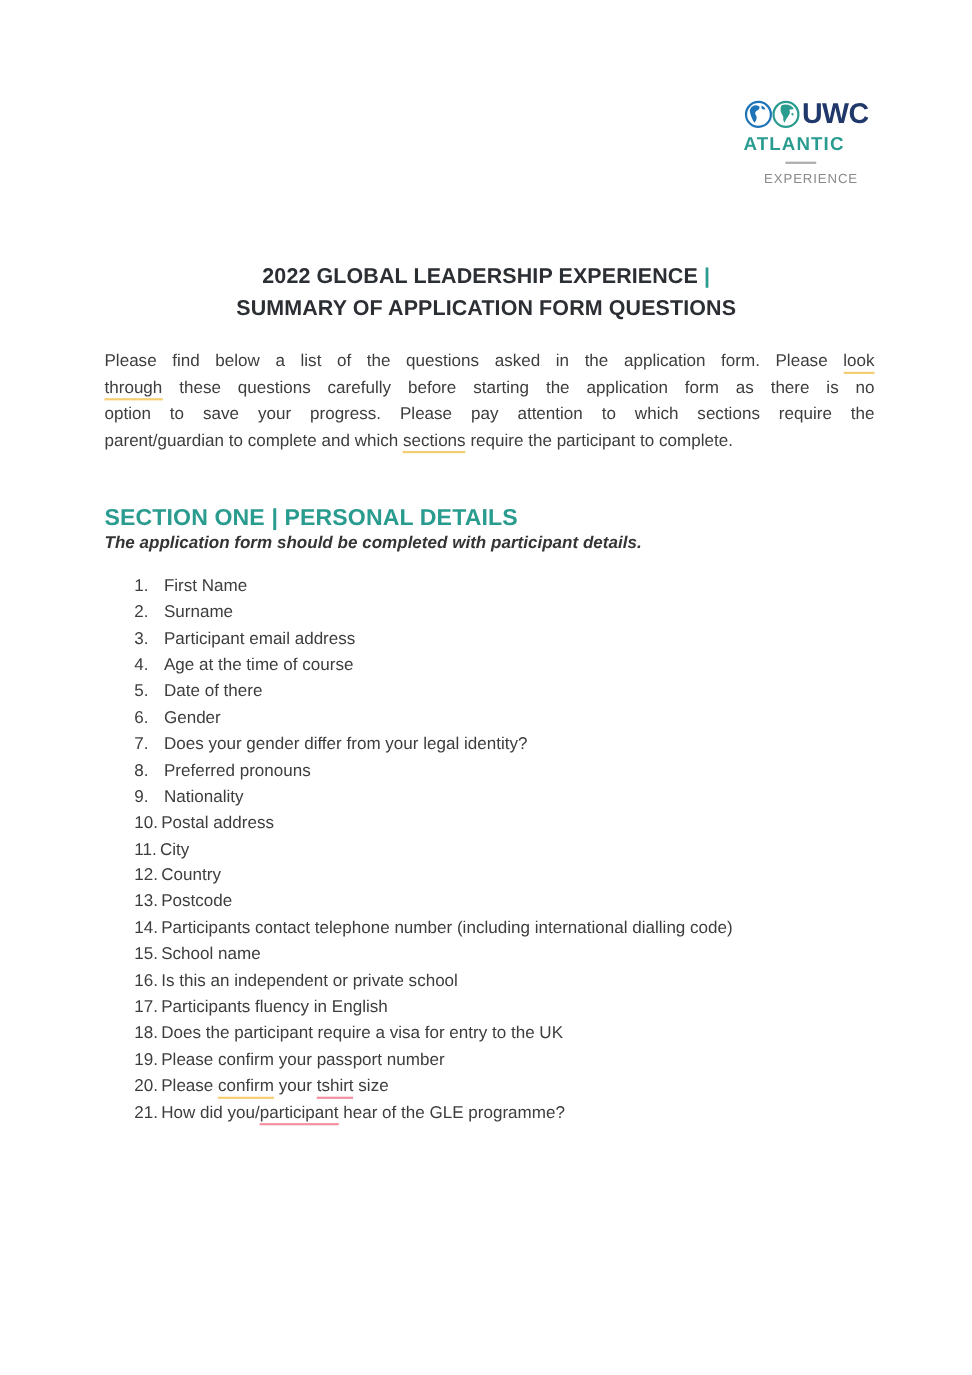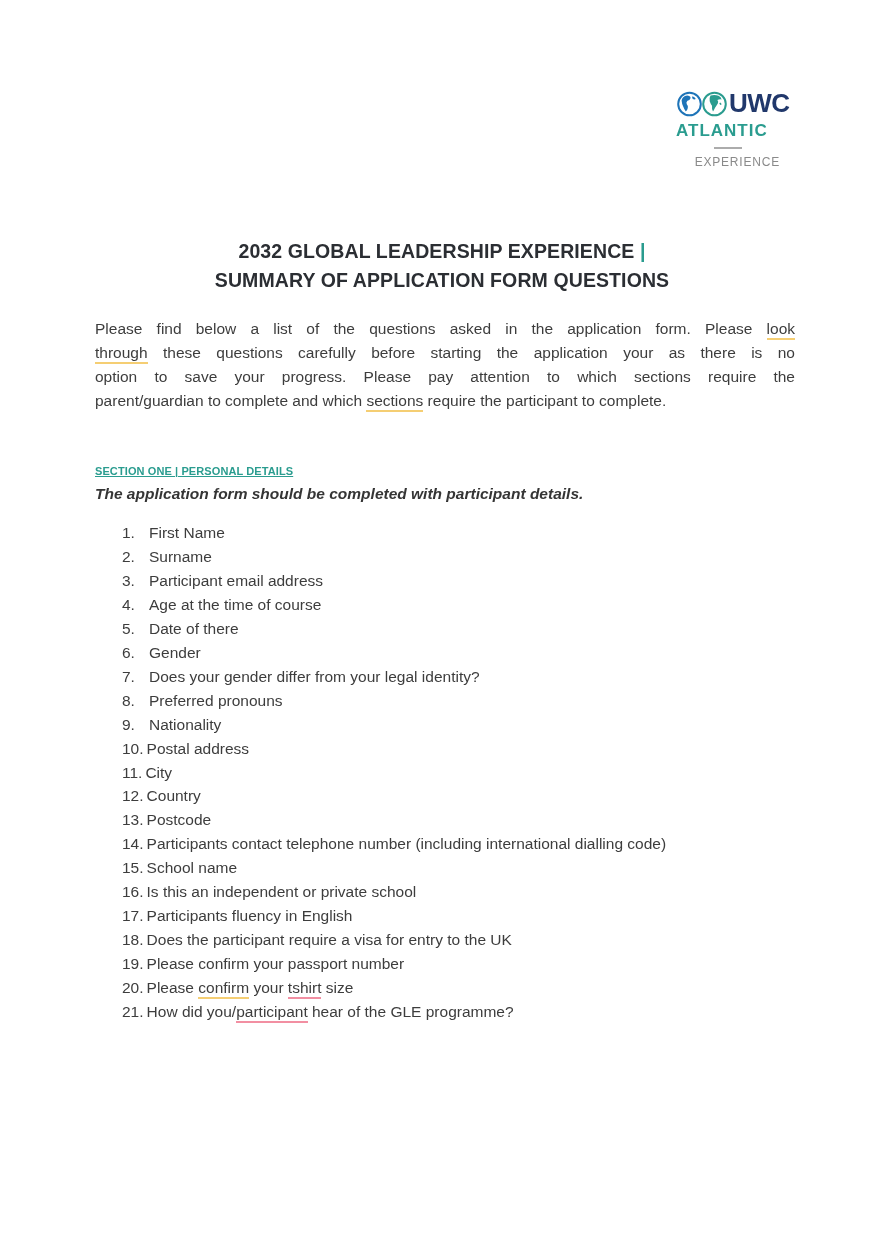--- a/index.html
+++ b/index.html
@@ -47,21 +47,21 @@
   }
   .intro-line{text-align:justify;text-align-last:justify;white-space:nowrap;}
   .intro-line.last{text-align-last:left;}
 
   
   .u-yellow{border-bottom:2.5px solid var(--u-yellow);padding-bottom:0.5px;}
   .u-pink{border-bottom:2.5px solid var(--u-pink);padding-bottom:0.5px;}
 
   
   .section-block{position:absolute;top:460px;left:95px;width:700px;}
-  .section-heading{font-size:11px;font-weight:bold;color:var(--teal);line-height:22px;letter-spacing:0.1px;text-decoration:underline;}
+  .section-heading{font-size:21px;font-weight:bold;color:var(--teal);line-height:22px;letter-spacing:0.1px;}
   .section-subheading{font-size:15.5px;font-weight:bold;font-style:italic;color:#353535;line-height:24px;}
 
   
   .q-list{position:absolute;top:521px;left:95px;width:720px;font-size:15.5px;color:var(--text);}
   .q-item{line-height:23.95px;padding-left:27px;white-space:nowrap;}
   .q-num{display:inline-block;min-width:27px;}
   .q-item.wide .q-num{min-width:0;margin-right:3px;}
 </style>
 </head>
 <body>
@@ -81,27 +81,27 @@
         <path fill="var(--teal)" d="M44.2,12.4 Q45.8,13 45.4,14.8 Q44,15.2 43.4,13.8 Q43.5,12.8 44.2,12.4 Z"></path>
       </svg>
       <span class="logo-uwc">UWC</span>
     </div>
     <div class="logo-atlantic">ATLANTIC</div>
     <div class="logo-divider"></div>
     <div class="logo-experience">EXPERIENCE</div>
   </div>
 
   <div class="title">
-    <div><span>2032 GLOBAL LEADERSHIP EXPERIENCE </span><span class="pipe">|</span></div>
+    <div><span>2022 GLOBAL LEADERSHIP EXPERIENCE </span><span class="pipe">|</span></div>
     <div>SUMMARY OF APPLICATION FORM QUESTIONS</div>
   </div>
 
   <div class="intro">
       <div class="intro-line"><span>Please find below a list of the questions asked in the application form. Please </span><span class="u-yellow">look</span></div>
-      <div class="intro-line"><span class="u-yellow">through</span><span> these questions carefully before starting the application your as there is no</span></div>
+      <div class="intro-line"><span class="u-yellow">through</span><span> these questions carefully before starting the application form as there is no</span></div>
       <div class="intro-line"><span>option to save your progress. Please pay attention to which sections require the</span></div>
       <div class="intro-line last"><span>parent/guardian to complete and which </span><span class="u-yellow">sections</span><span> require the participant to complete.</span></div>
     </div>
 
   <div class="section-block">
     <div class="section-heading">SECTION ONE | PERSONAL DETAILS</div>
     <div class="section-subheading">The application form should be completed with participant details.</div>
   </div>
 
   <div class="q-list">

